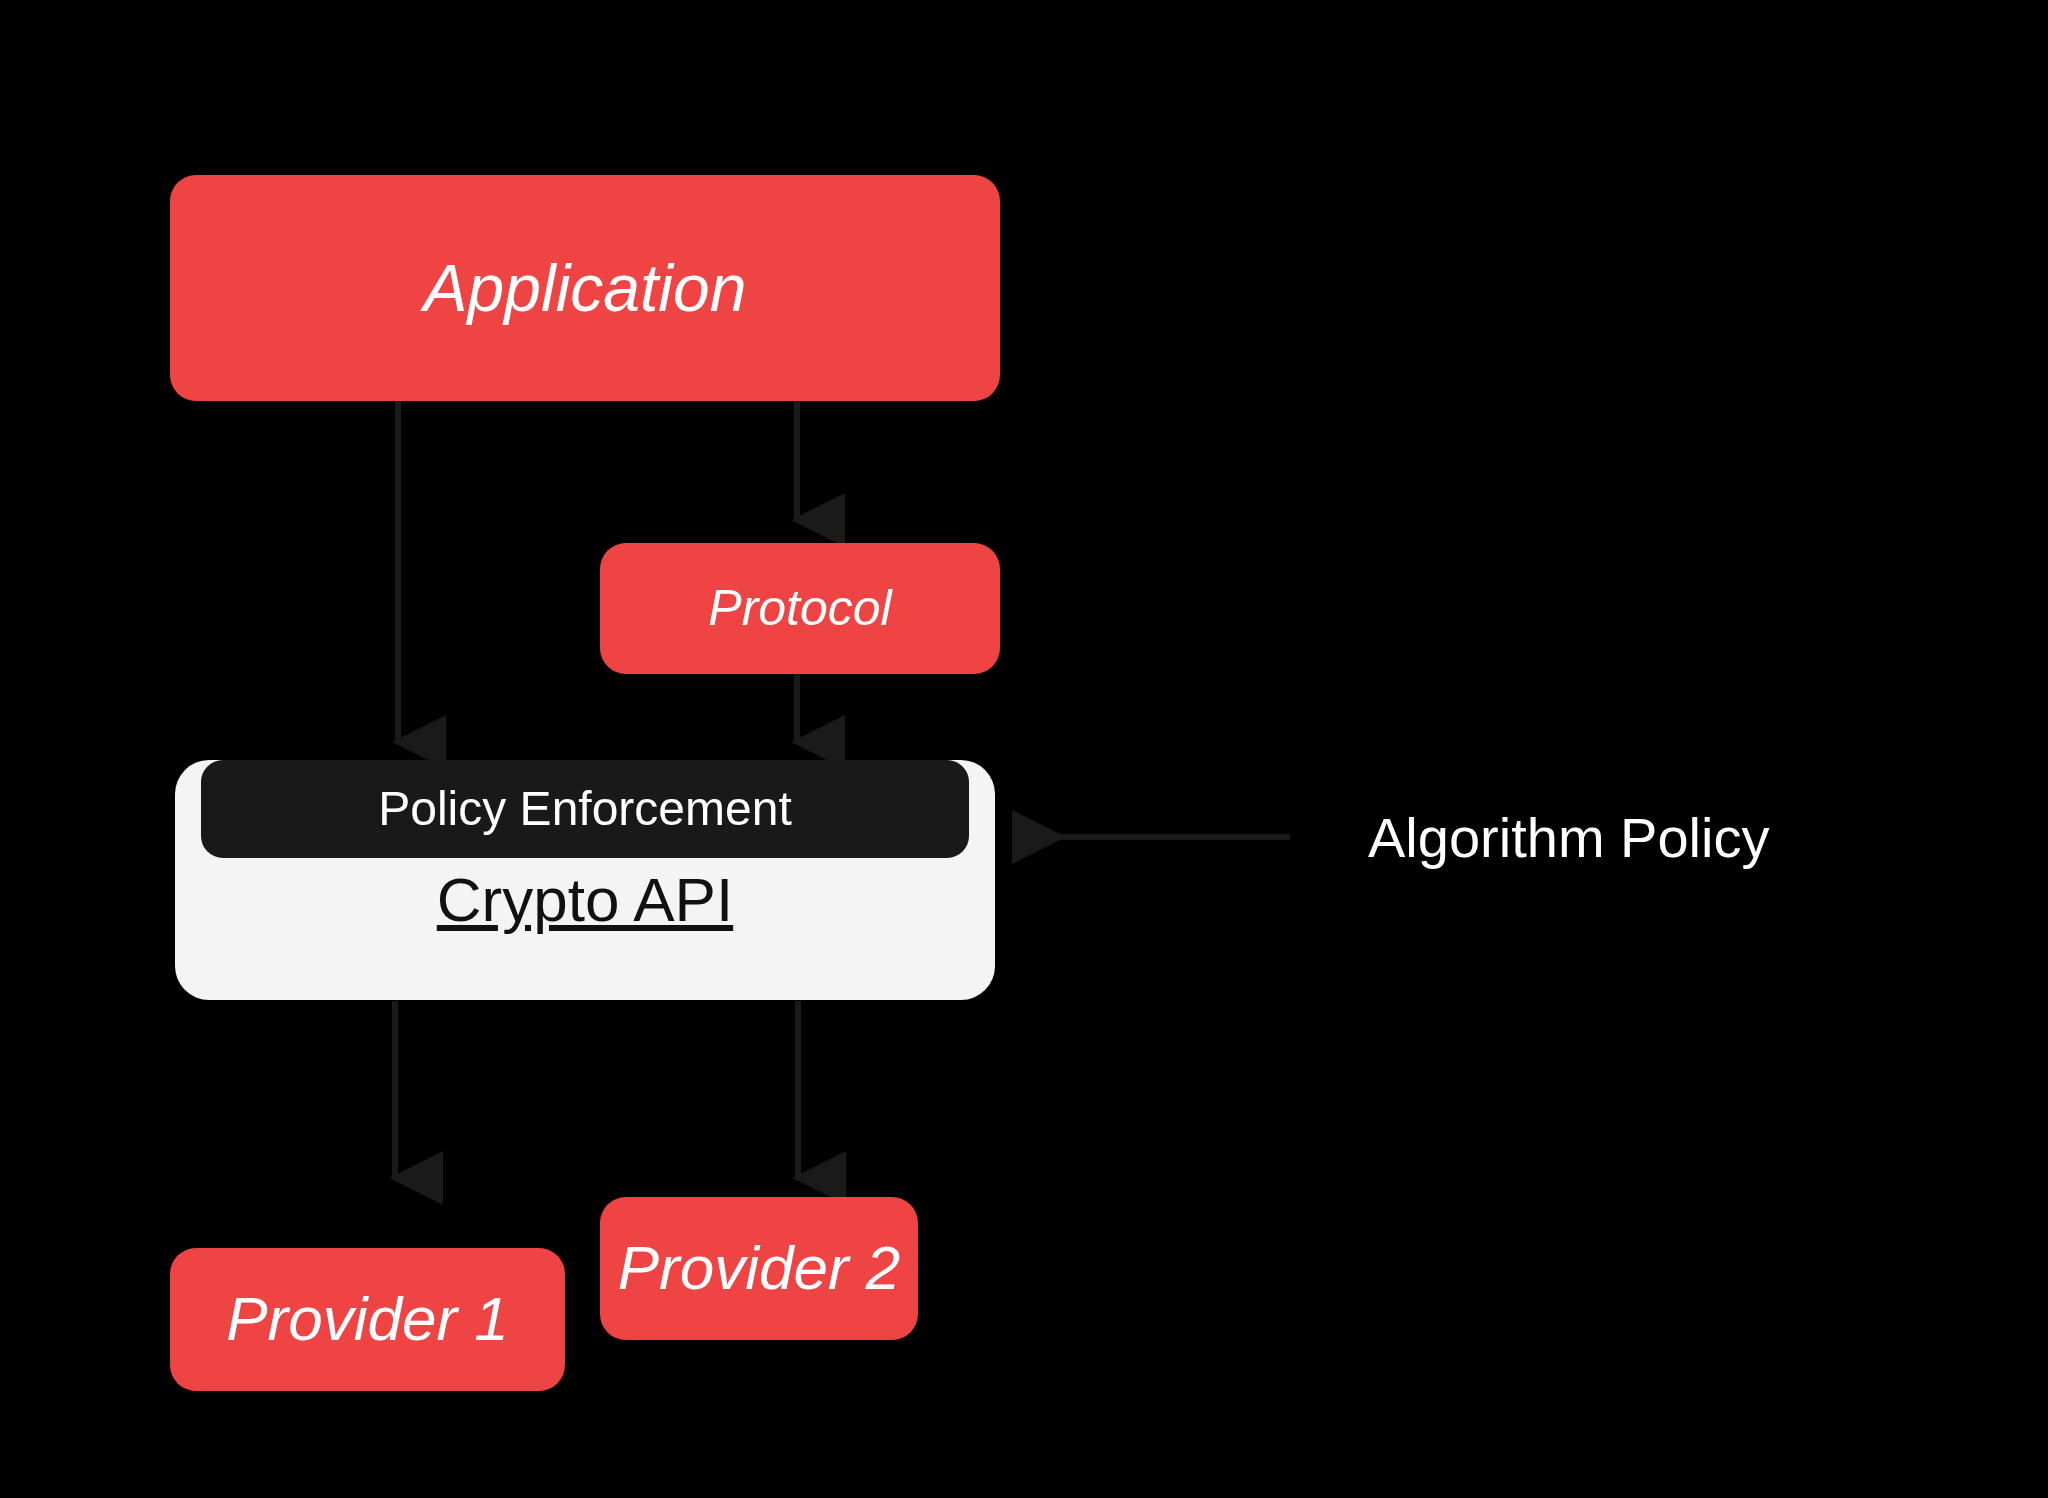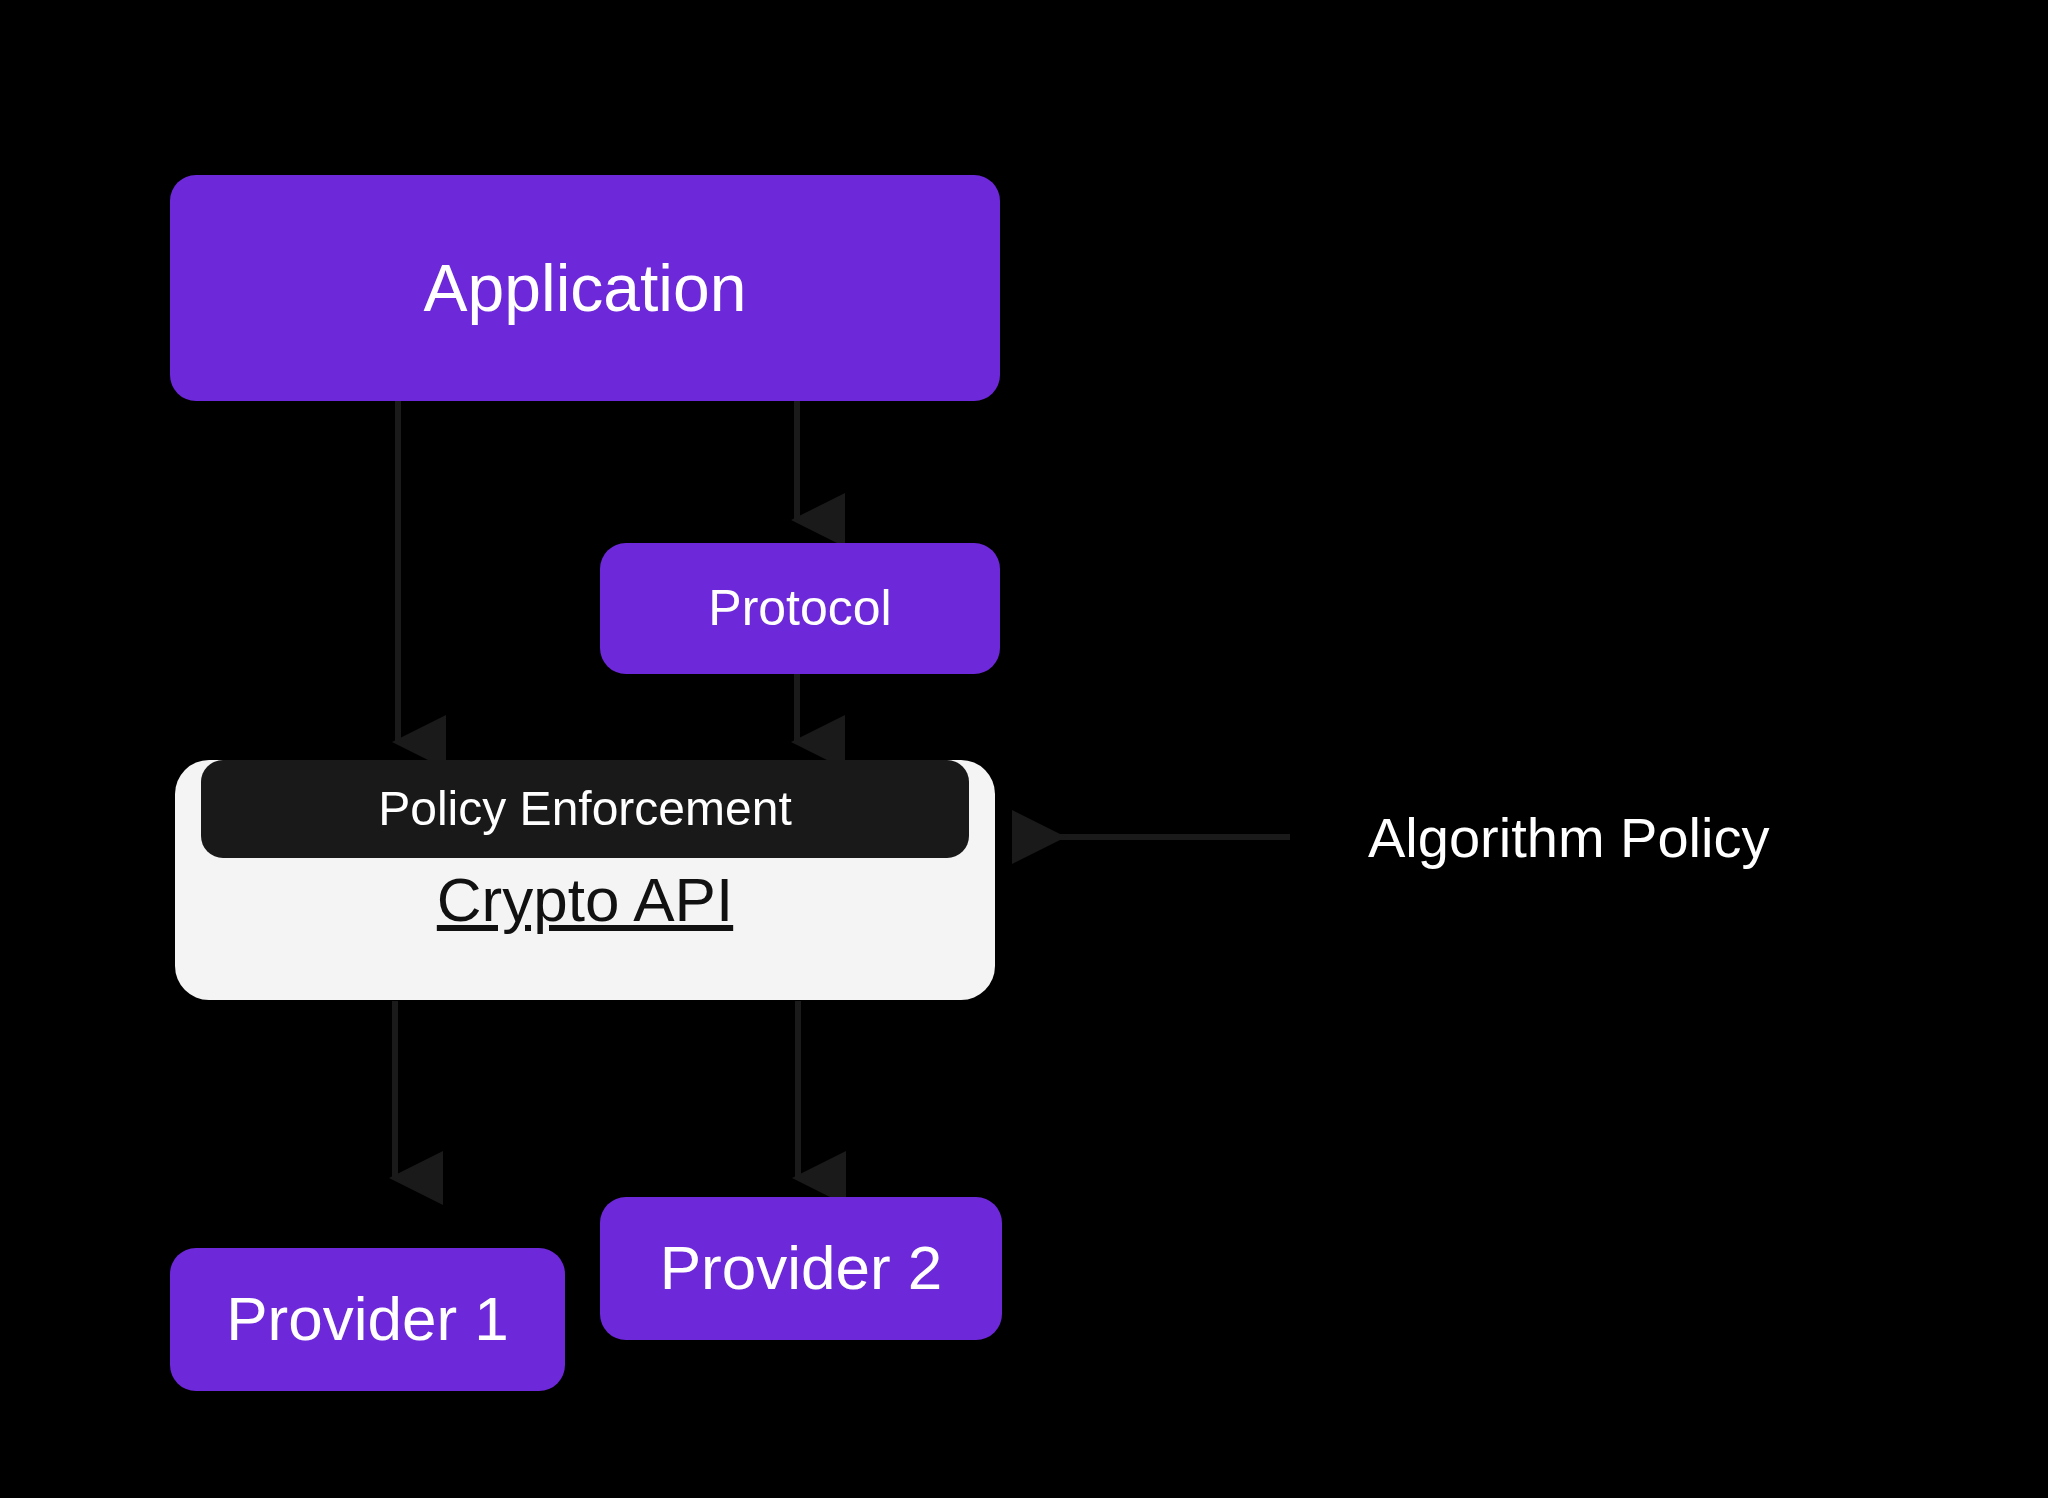--- a/index.html
+++ b/index.html
@@ -32,23 +32,24 @@
   .node {
     position: absolute;
     box-sizing: border-box;
     display: flex;
     align-items: center;
     justify-content: center;
     text-align: center;
     line-height: 1.1;
   }
   .node-dark {
-    background: #6d28d9;
+    background: #ef4444;
     color: #ffffff;
     border-radius: 26px;
+    font-style: italic;
   }
   .node-light {
     background: #f4f4f4;
     color: #111111;
     border-radius: 34px;
   }
   .node-pill {
     background: #19191a;
     color: #ffffff;
     border-radius: 22px;
@@ -84,21 +85,21 @@
     text-decoration: underline;
   }
   #node-provider-1 {
     left: 170px;  top: 1248px;
     width: 395px; height: 143px;
     font-size: 62px;
     align-items: center;
   }
   #node-provider-2 {
     left: 600px;  top: 1197px;
-    width: 402px; height: 143px;
+    width: 318px; height: 143px;
     font-size: 62px;
   }
   #label-algorithm-policy {
     position: absolute;
     left: 1368px; top: 805px;
     width: 500px; height: 70px;
     display: flex;
     align-items: flex-start;
     justify-content: flex-start;
     color: #ffffff;

